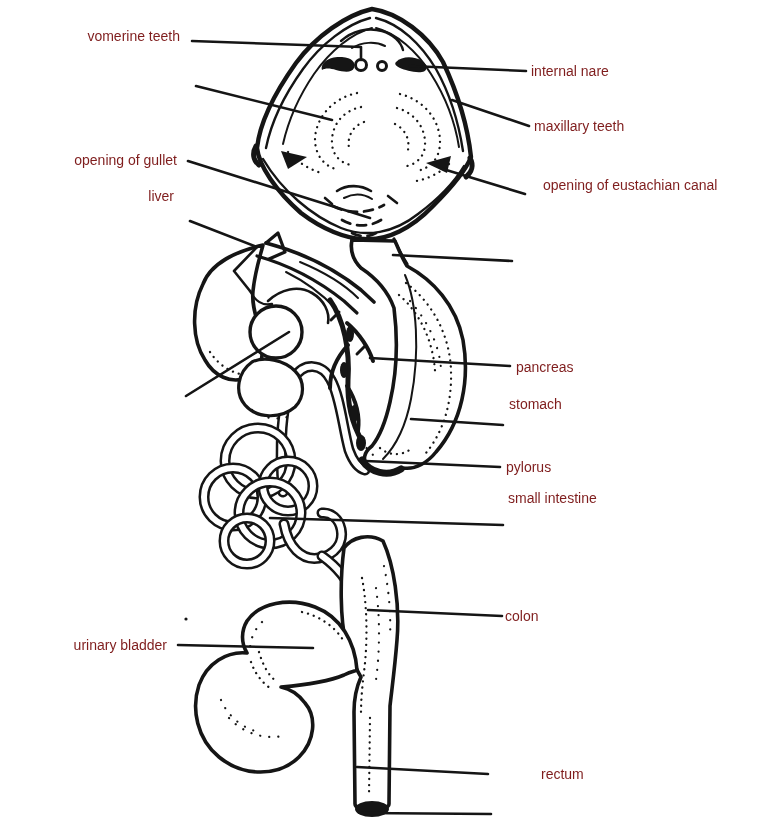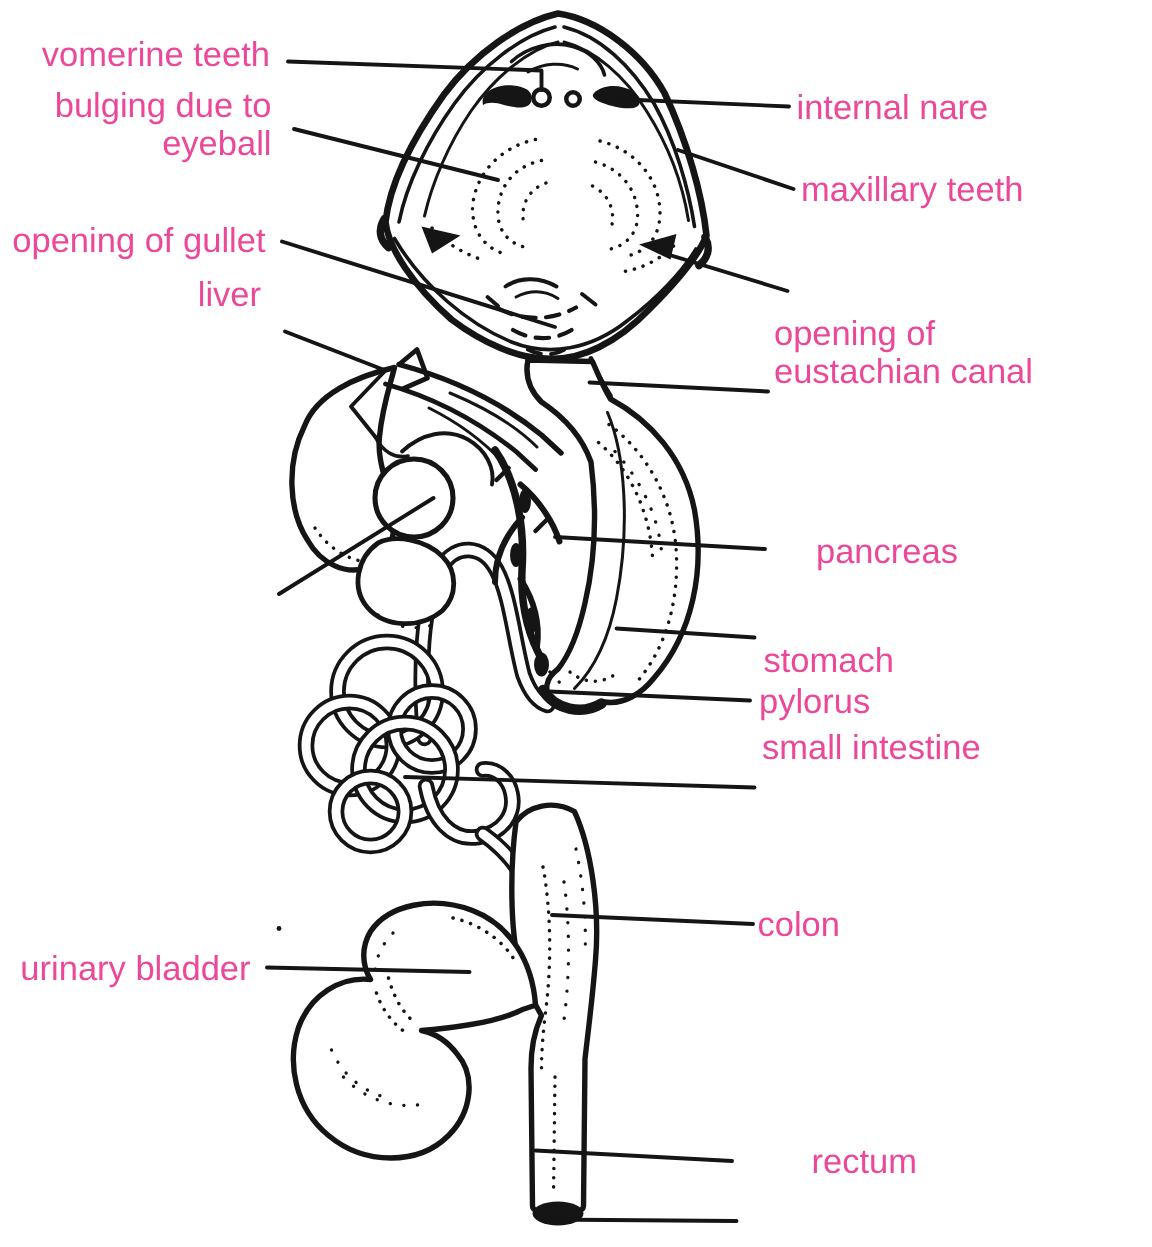--- a/index.html
+++ b/index.html
@@ -1,19 +1,19 @@
 <!DOCTYPE html>
 <html><head>
 <meta charset="utf-8">
 <style>
   html,body{margin:0;padding:0;background:#ffffff;}
   #canvas{position:relative;width:768px;height:831px;background:#ffffff;overflow:hidden;
           font-family:"Liberation Sans",sans-serif;}
   svg{position:absolute;left:0;top:0;}
-  .lbl{position:absolute;font-size:23px;line-height:25px;color:#ec4899;white-space:nowrap;}
+  .lbl{position:absolute;font-size:14px;line-height:25px;color:#7f1d1d;white-space:nowrap;}
   .lbl.left{text-align:right;}
   .lbl.wrap{white-space:normal;}
   .ln{fill:none;stroke:#151515;stroke-linecap:round;stroke-linejoin:round;}
   .w45{stroke-width:4.4;} .w36{stroke-width:3.6;} .w32{stroke-width:3.2;}
   .w26{stroke-width:2.6;} .w24{stroke-width:2.4;} .w2{stroke-width:2;}
   .w7{stroke-width:7;} .w5{stroke-width:5;} .w4{stroke-width:4;}
   .lead{fill:none;stroke:#151515;stroke-width:2.6;stroke-linecap:round;stroke-linejoin:round;}
   .dots{fill:none;stroke:#151515;stroke-width:2.3;stroke-linecap:round;stroke-dasharray:0.1 6;}
   .dsparse{fill:none;stroke:#151515;stroke-width:2.2;stroke-linecap:round;stroke-dasharray:0.1 9;}
   .dash{fill:none;stroke:#151515;stroke-width:2.8;stroke-linecap:round;stroke-dasharray:9 7;}
@@ -177,29 +177,28 @@
     <path class="lead" d="M503,425 L411,419"></path>
     <path class="lead" d="M500,467 L366,461"></path>
     <path class="lead" d="M503,525 L270,518"></path>
     <path class="lead" d="M502,616 L368,610"></path>
     <path class="lead" d="M488,774 L357,767"></path>
     <path class="lead" d="M491,814 L362,813"></path>
   </g>
 </svg>
 
 <div class="lbl left" style="right:588px;top:24px;">vomerine teeth</div>
-<div class="lbl left wrap" style="right:587px;top:58px;width:150px;">bulging due to eyeball</div>
 <div class="lbl left" style="right:591px;top:148px;text-align:center;">opening of gullet</div>
 <div class="lbl left" style="right:594px;top:184px;">liver</div>
 <div class="lbl left" style="right:601px;top:633px;">urinary bladder</div>
 
 <div class="lbl" style="left:534px;top:114px;">maxillary teeth</div>
 <div class="lbl" style="left:531px;top:59px;">internal nare</div>
-<div class="lbl wrap" style="left:516px;top:173px;width:220px;margin-top:37px;">opening of eustachian canal</div>
-<div class="lbl" style="left:544px;top:355px;text-align:center;">pancreas</div>
-<div class="lbl" style="left:509px;top:428px;">stomach</div>
+<div class="lbl wrap" style="left:543px;top:173px;width:220px;">opening of eustachian canal</div>
+<div class="lbl" style="left:516px;top:355px;text-align:center;">pancreas</div>
+<div class="lbl" style="left:509px;top:392px;">stomach</div>
 <div class="lbl" style="left:506px;top:455px;">pylorus</div>
 <div class="lbl" style="left:508px;top:486px;">small intestine</div>
 <div class="lbl" style="left:505px;top:604px;">colon</div>
 <div class="lbl" style="left:493px;top:762px;margin-left:48px;">rectum</div>
 <div class="lbl" style="left:497px;top:842px;text-decoration:underline;">cloaca</div>
 
 </div>
 
 </body></html>

